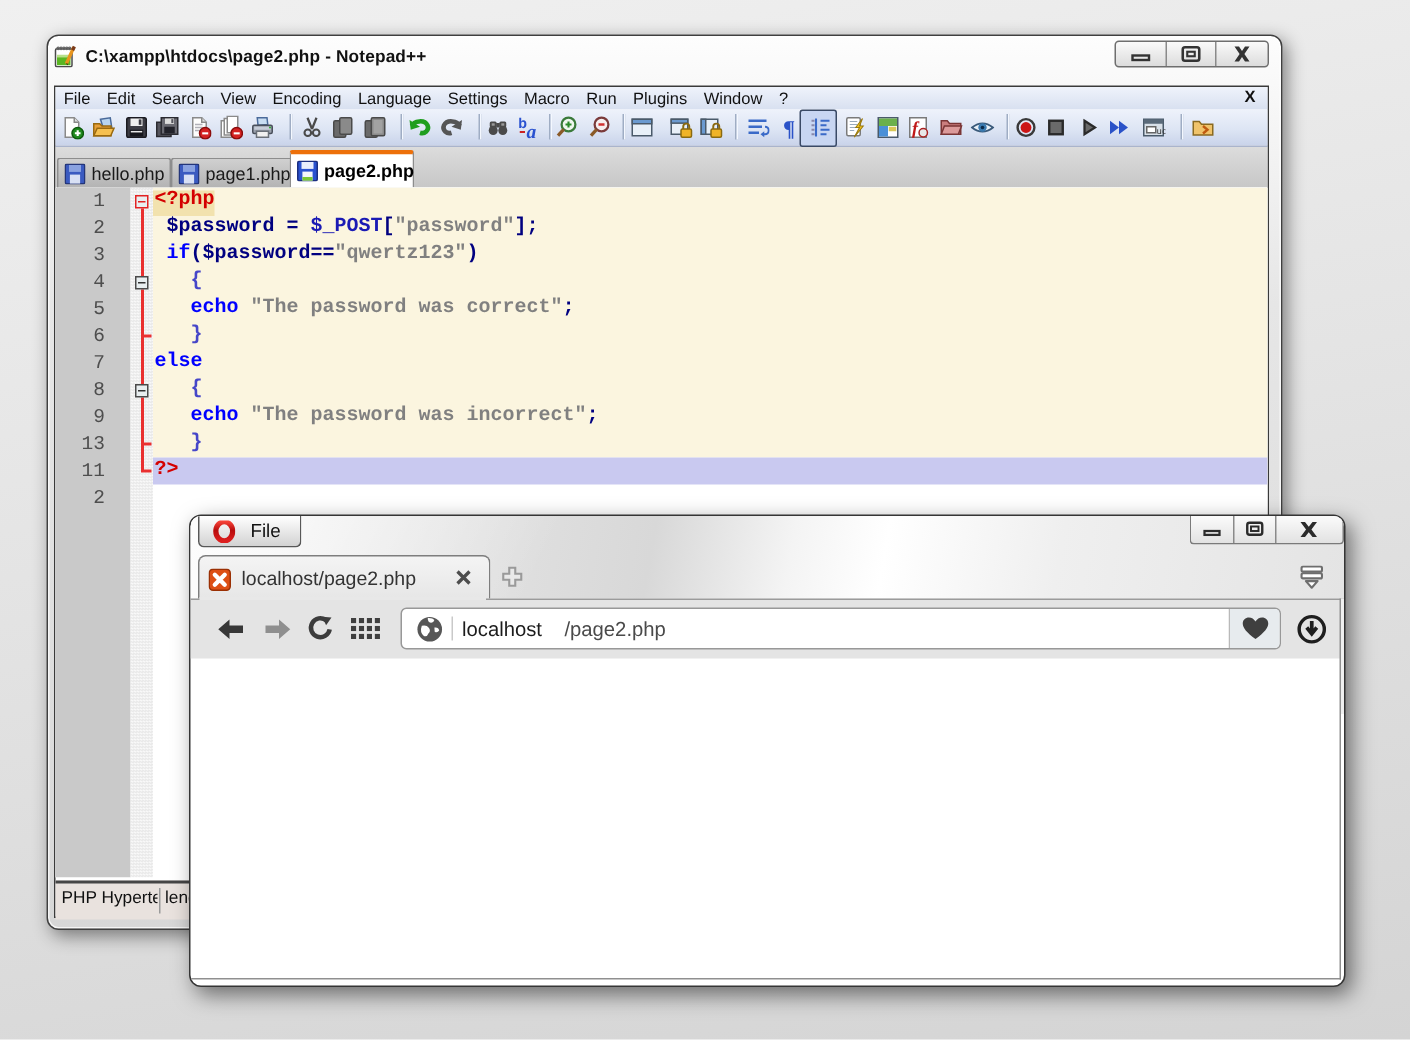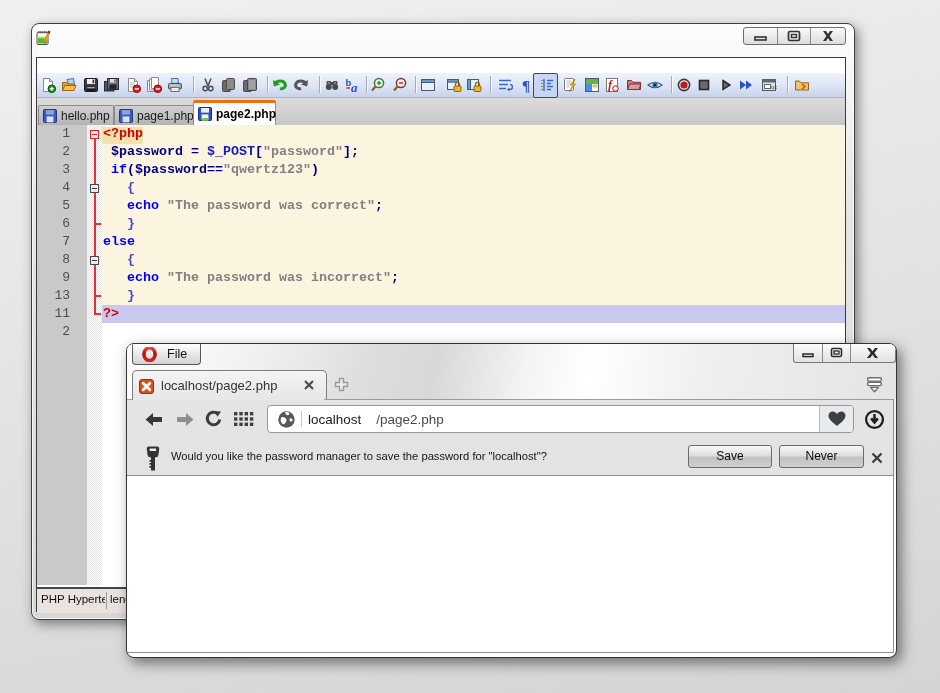--- a/index.html
+++ b/index.html
@@ -86,39 +86,41 @@
       <circle cx="2.8" cy="2.2" r="0.8"></circle>
         <circle cx="4.7" cy="2.2" r="0.8"></circle>
         <circle cx="6.6" cy="2.2" r="0.8"></circle>
         <circle cx="8.5" cy="2.2" r="0.8"></circle>
         <circle cx="10.4" cy="2.2" r="0.8"></circle>
     </g>
     <line x1="13.2" y1="1.5" x2="8.2" y2="12.5" stroke="#e8951e" stroke-width="2.2"></line>
     <path d="M8.8 13.5 L8 12 L9.6 12.6 Z" fill="#3a2a10"></path>
     <path d="M13.6 1 L12.4 3.5" stroke="#7a3a1a" stroke-width="2.2"></path>
   </svg>
+  <div id="npp-title" class="ab">C:\xampp\htdocs\page2.php - Notepad++</div>
   <div id="npp-btns" class="ab">
     <div class="cell" style="left:0;width:33px;border-right:1px solid #8a8a8a;">
       <svg width="33" height="16" viewBox="0 0 33 16">
           <rect x="11" y="9" width="11" height="3" fill="none" stroke="#333" stroke-width="1.6"></rect>
         </svg>
     </div>
     <div class="cell" style="left:34px;width:32px;border-right:1px solid #8a8a8a;">
       <svg width="32" height="16" viewBox="0 0 32 16">
           <rect x="10.5" y="3.5" width="11" height="9" rx="1.5" fill="none" stroke="#333" stroke-width="1.7"></rect>
           <rect x="13.5" y="6.5" width="5" height="3" fill="none" stroke="#333" stroke-width="1.4"></rect>
         </svg>
     </div>
     <div class="cell" style="left:67px;width:34px;">
       <svg width="34" height="16" viewBox="0 0 34 16">
           <path d="M12 3 L15 3 L17 6 L19 3 L22 3 L18.6 8 L22 13 L19 13 L17 10 L15 13 L12 13 L15.4 8 Z" fill="#333"></path>
         </svg>
     </div>
   </div>
   <div id="npp-client" class="ab">
+    <div id="menubar" class="ab"><span>File</span><span>Edit</span><span>Search</span><span>View</span><span>Encoding</span><span>Language</span><span>Settings</span><span>Macro</span><span>Run</span><span>Plugins</span><span>Window</span><span>?</span><span class="mx">X</span></div>
     <div id="toolbar" class="ab">
         <svg style="left:3.4px" width="16" height="16" viewBox="0 0 16 16">
           <path d="M3.5 1.5 L9.5 1.5 L12.5 4.5 L12.5 14.5 L3.5 14.5 Z" fill="#fdfdfd" stroke="#8a8a8a"></path>
           <path d="M9.5 1.5 L9.5 4.5 L12.5 4.5" fill="#e0e0e0" stroke="#8a8a8a"></path>
           <circle cx="11.8" cy="11.8" r="3.8" fill="#1f8a1f" stroke="#0c5a0c"></circle>
           <path d="M11.8 9.9v3.8M9.9 11.8h3.8" stroke="#fff" stroke-width="1.4"></path>
         </svg>
       <svg style="left:24.4px" width="16" height="16" viewBox="0 0 16 16">
           <path d="M6 2.5 L12.5 1.5 L13.5 8 L8 9 Z" fill="#b8d4f0" stroke="#4a6a9a"></path>
           <path d="M1.5 13.5 L1.5 5.5 L5.5 5.5 L7 7 L13 7 L13 13.5 Z" fill="#e8a03a" stroke="#9a6a10"></path>
@@ -468,32 +470,16 @@
         <svg class="ab" style="left:8px;top:5px" width="18" height="16" viewBox="0 0 18 16">
           <path d="M9 15 C3 10.5 0.5 7.5 0.5 4.6 C0.5 2.3 2.3 0.6 4.6 0.6 C6.4 0.6 8.1 1.7 9 3.3 C9.9 1.7 11.6 0.6 13.4 0.6 C15.7 0.6 17.5 2.3 17.5 4.6 C17.5 7.5 15 10.5 9 15 Z" fill="#3f3f3f"></path>
         </svg>
       </div>
     </div>
     <svg class="ab" style="left:737px;top:9px" width="21" height="21" viewBox="0 0 22 22">
       <circle cx="11" cy="11" r="8.8" fill="none" stroke="#1e1e1e" stroke-width="2.4"></circle>
       <path d="M11 5.2 L11 12.6 M7.5 9.8 L11 14.2 L14.5 9.8" stroke="#1e1e1e" stroke-width="2.6" fill="none"></path>
     </svg>
   </div>
-  <div id="o-pwbar" class="ab">
-    <svg class="ab" style="left:19px;top:7px" width="14" height="25" viewBox="0 0 14 25">
-      <path d="M3 0.5 L11 0.5 Q13.5 0.5 13.2 3 L12.4 9 Q12.1 11.2 10 11.2 L4 11.2 Q1.9 11.2 1.6 9 L0.8 3 Q0.5 0.5 3 0.5 Z" fill="#333"></path>
-      <rect x="3.6" y="2.6" width="6.6" height="2.5" rx="0.6" fill="#e9e9e9"></rect>
-      <rect x="5" y="11" width="4" height="13.5" fill="#333"></rect>
-      <rect x="3.4" y="14" width="1.8" height="1.7" fill="#333"></rect>
-      <rect x="3.4" y="17" width="1.8" height="1.7" fill="#333"></rect>
-      <rect x="3.4" y="20" width="1.8" height="1.7" fill="#333"></rect>
-    </svg>
-    <span class="ptxt">Would you like the password manager to save the password for "localhost"?</span>
-    <div class="obtn" style="left:561px;width:84px;">Save</div>
-    <div class="obtn" style="left:652px;width:85px;">Never</div>
-    <svg class="ab" style="left:744px;top:13px" width="12" height="12" viewBox="0 0 12 12">
-        <path d="M1.5 1.5 L10.5 10.5 M10.5 1.5 L1.5 10.5" stroke="#3a3a3a" stroke-width="2.2"></path>
-      </svg>
-  </div>
   <div class="ab" style="left:767px;top:55px;width:2px;height:77px;background:#f0f0f0;"></div>
   <div id="o-innerv" class="ab"></div>
   <div id="o-innerh" class="ab"></div>
 </div>
 
 </body></html>

